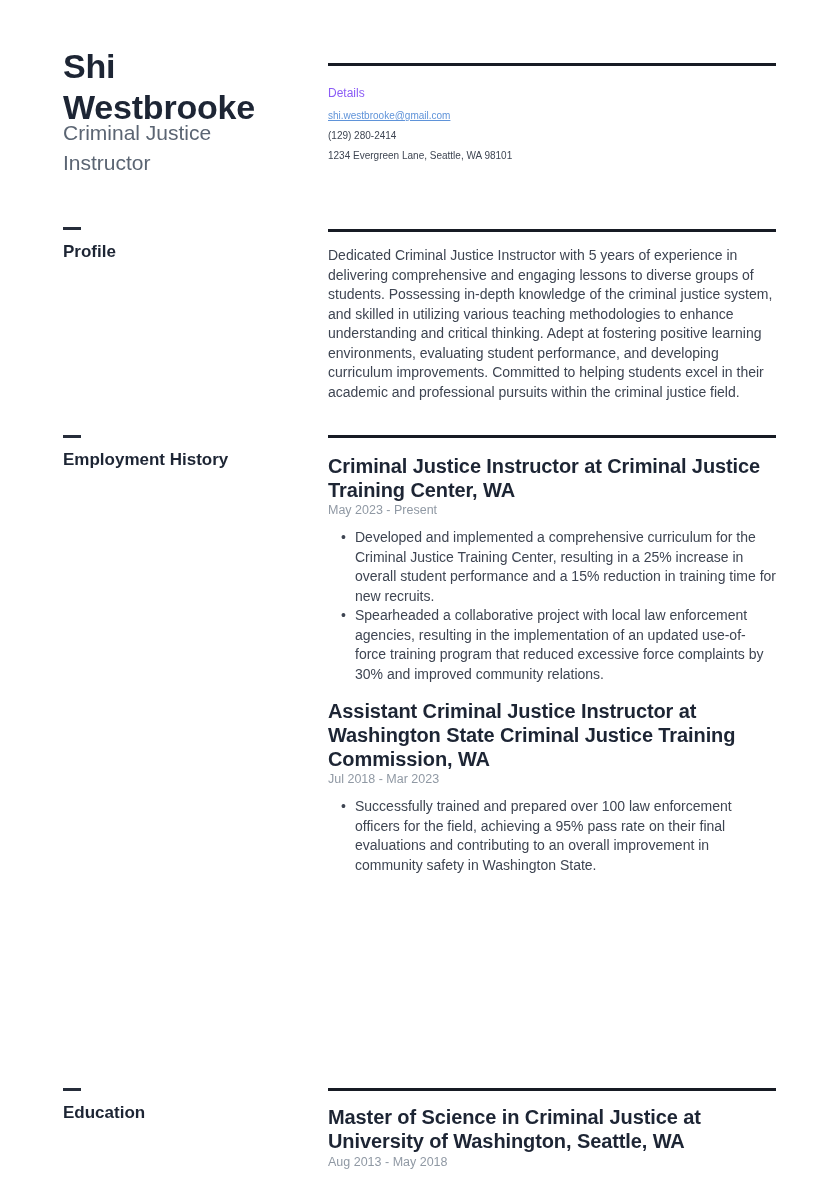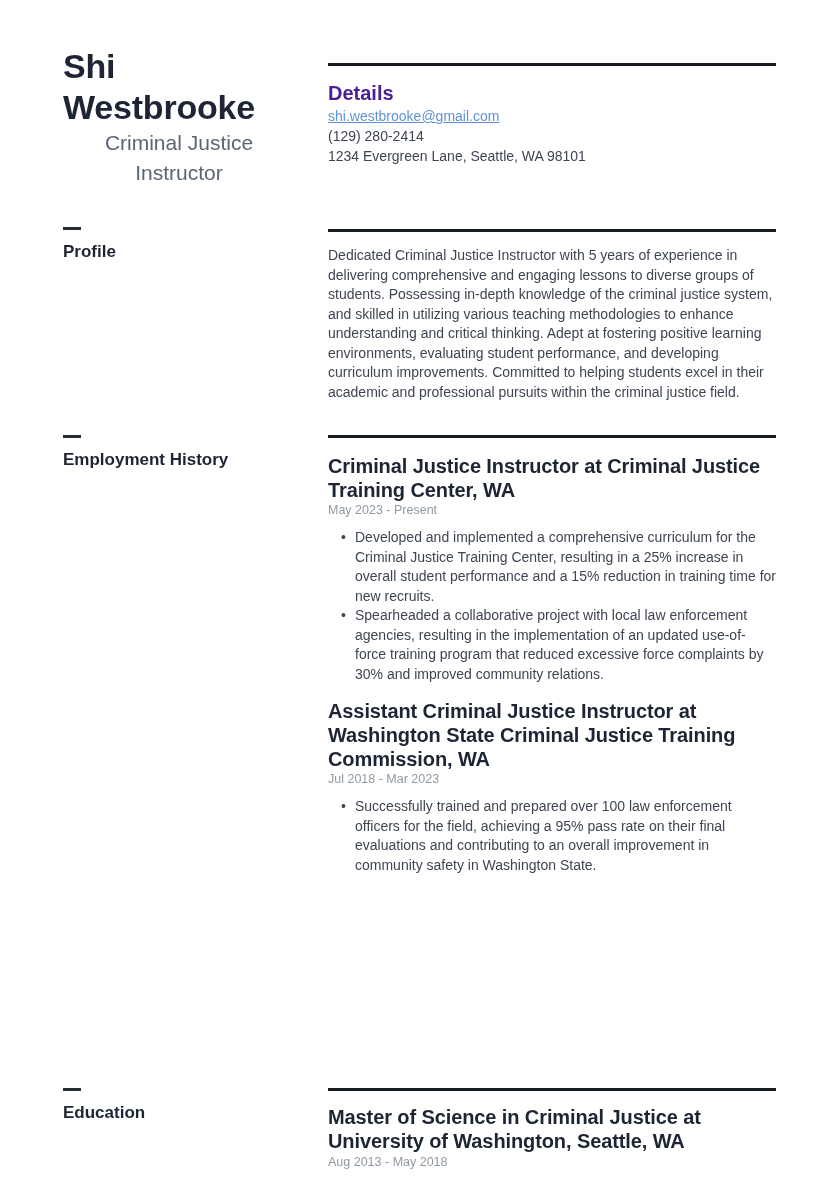--- a/index.html
+++ b/index.html
@@ -38,26 +38,26 @@
     font-size: 17px;
     line-height: 22px;
     font-weight: 700;
     color: #1d2534;
   }
   
   .main-sec { position: absolute; left: 328px; width: 448px; }
   .rule { width: 448px; height: 3px; background: #171b24; }
   .sec-head {
     margin: 17px 0 0 0;
-    font-size: 20px;
+    font-size: 12px;
     line-height: 21px;
-    font-weight: 700;
-    color: #4c1d95;
+    font-weight: 400;
+    color: #8b5cf6;
   }
-  .contact { margin-top: 2px; font-size: 14px; line-height: 20px; }
+  .contact { margin-top: 2px; font-size: 10px; line-height: 20px; }
   .contact .line { color: #3e4552; }
   .email-link { color: #5f93d9; text-decoration: underline; text-decoration-thickness: 1px; }
   .body-text {
     margin: 14px 0 0 0;
     font-size: 14px;
     line-height: 19.5px;
     color: #3e4552;
   }
   .job { margin: 16px 0 0 0; }
   .job + .job { margin-top: 15px; }
@@ -95,21 +95,21 @@
   .degree-block { margin-top: 14px; }
   .degree-block .dates { margin-top: 1px; }
 </style>
 </head>
 <body>
 
 <div class="page">
 
   <h1 class="name side" style="top:46px;">Shi Westbrooke</h1>
 
-  <div class="subtitle side" style="top:128px;text-align:center;">Criminal Justice Instructor</div>
+  <div class="subtitle side" style="top:118px;">Criminal Justice Instructor</div>
 
   <div class="side-sec side" style="top:435px;">
     <div class="dash"></div>
     <h2 class="side-label">Employment History</h2>
   </div>
 
   <div class="side-sec side" style="top:227px;">
     <div class="dash"></div>
     <h2 class="side-label">Profile</h2>
   </div>

